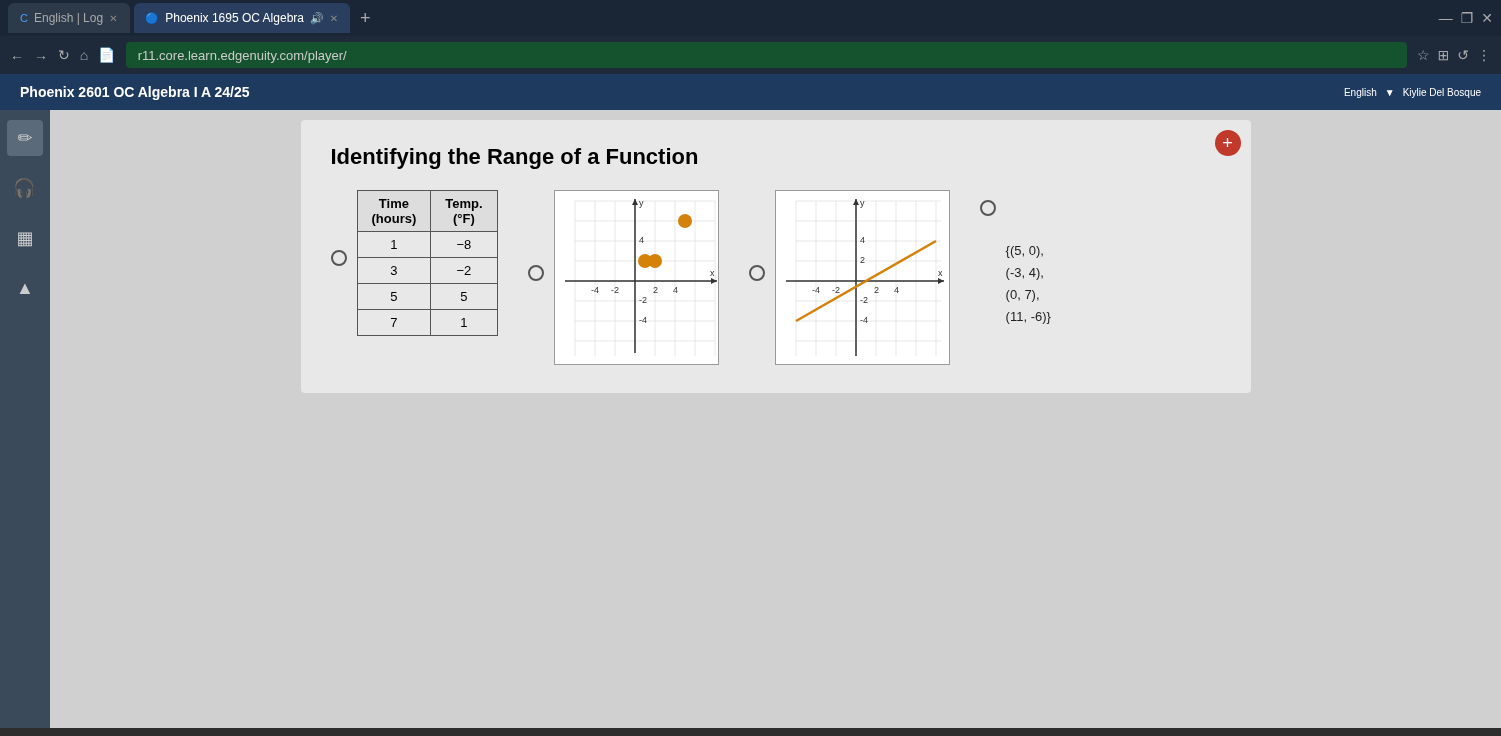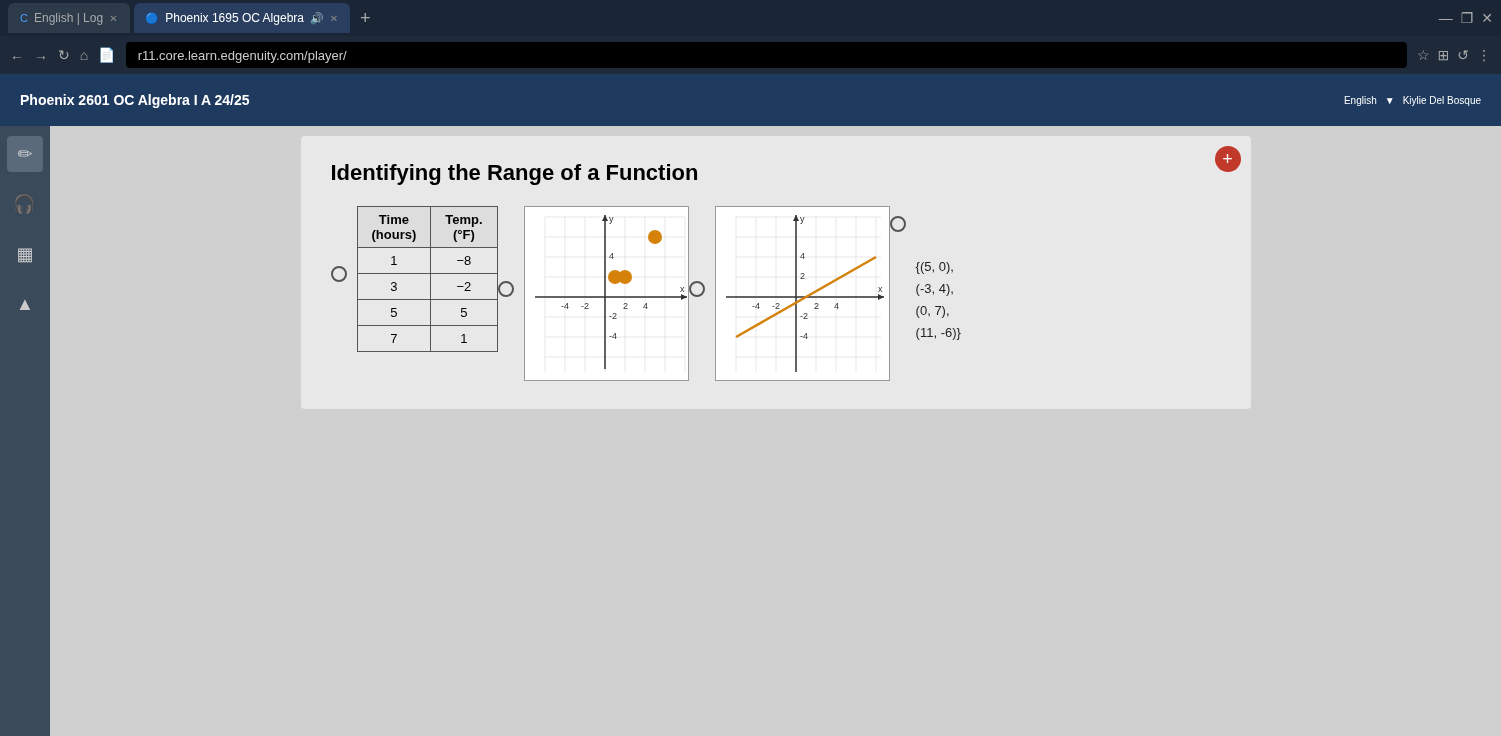--- a/index.html
+++ b/index.html
@@ -69,21 +69,21 @@
 
     .address-bar {
       background: #1e2a3a;
       height: 38px;
       display: flex;
       align-items: center;
       padding: 0 10px;
       gap: 10px;
     }
     .address-input {
-      background: #000000;
+      background: #14532d;
       color: #ccc;
       border: none;
       border-radius: 4px;
       padding: 4px 12px;
       font-size: 13px;
       flex: 1;
       height: 26px;
     }
     .nav-btn {
       color: #aaa;
@@ -93,21 +93,21 @@
     .browser-icons {
       display: flex;
       gap: 8px;
       color: #aaa;
       font-size: 14px;
     }
 
     
     .app-header {
       background: #1e3a5f;
-      height: 52px;
+      height: 36px;
       display: flex;
       align-items: center;
       padding: 0 20px;
       justify-content: space-between;
     }
     .app-title {
       color: #fff;
       font-size: 14px;
       font-weight: bold;
     }
@@ -178,20 +178,21 @@
 
     .question-text {
       font-size: 15px;
       color: #222;
       margin-bottom: 24px;
     }
 
     .options-row {
       display: flex;
       align-items: flex-start;
+      gap: 30px;
     }
 
     
     .option-item {
       display: flex;
       align-items: flex-start;
       gap: 10px;
     }
     .radio-circle {
       width: 16px;

